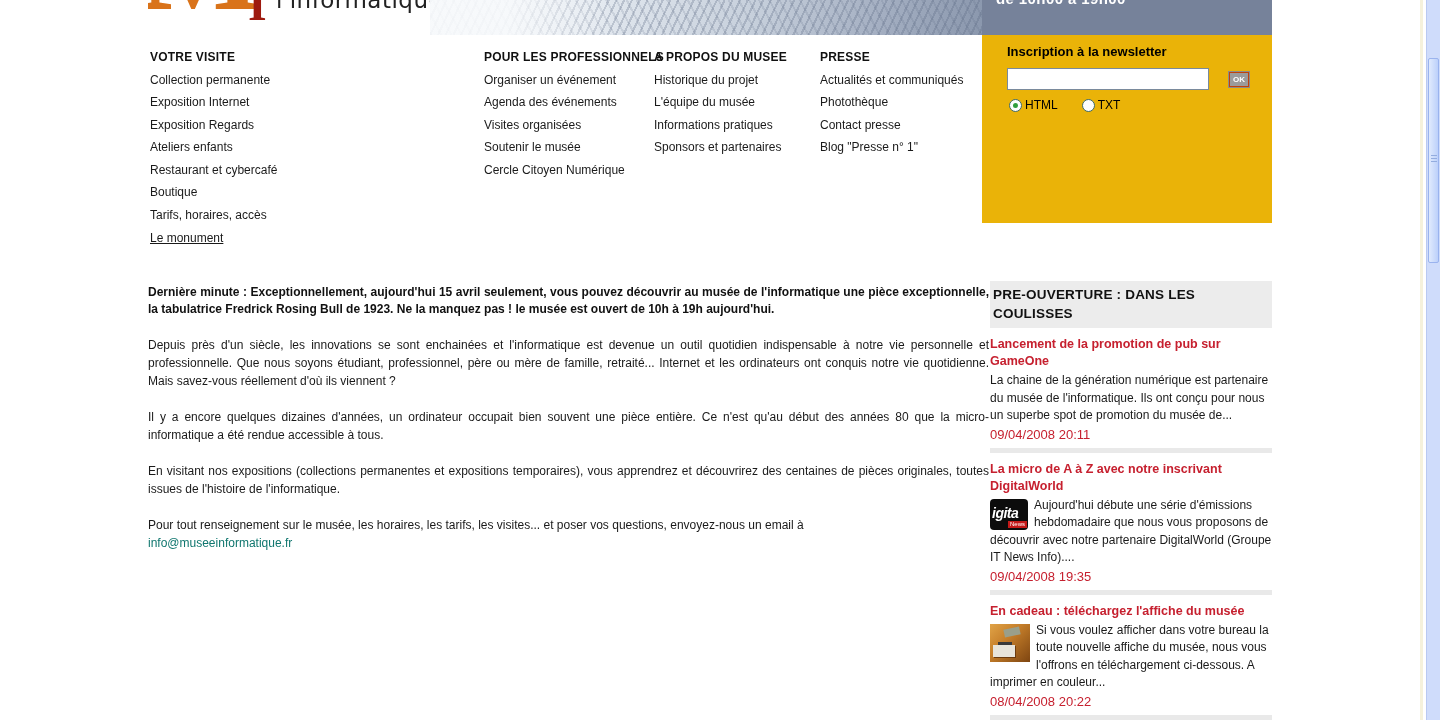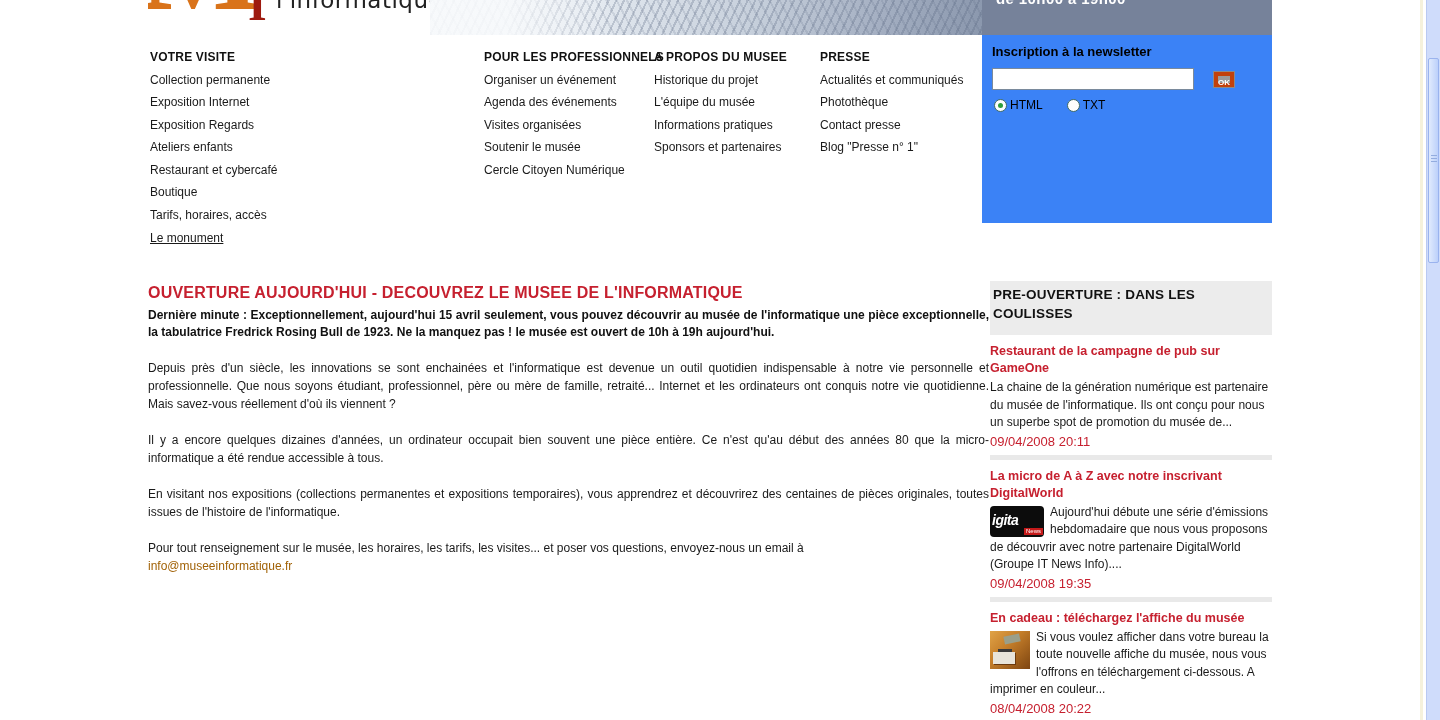--- a/index.html
+++ b/index.html
@@ -21,47 +21,47 @@
   .hours-block { position:absolute; left:982px; top:0; width:290px; height:35px; background:#76829a; overflow:hidden; }
   .hours-text { position:absolute; left:14px; top:-10px; color:#ffffff; font-weight:bold; font-size:15px; letter-spacing:0.4px; white-space:nowrap; }
 
   
   .nav-col { position:absolute; top:46px; font-size:12px; color:#111; }
   .nav-head { display:block; font-weight:bold; line-height:22.5px; white-space:nowrap; letter-spacing:0.2px; }
   .nav-item { display:block; line-height:22.6px; white-space:nowrap; cursor:pointer; color:#1a1a1a; }
   .nav-item.u { text-decoration:underline; }
 
   
-  .newsletter { position:absolute; left:982px; top:35px; width:290px; height:188px; background:#3b82f6; }
+  .newsletter { position:absolute; left:982px; top:35px; width:290px; height:188px; background:#eab308;padding-left:15px; }
   .nl-title { margin:9px 0 0 10px; font-size:13px; font-weight:bold; color:#000; }
   .nl-row { position:relative; margin:9px 0 0 10px; height:22px; }
   .nl-input { position:absolute; left:0; top:0; width:202px; height:22px; border:1px solid #7a8a9c; background:#fff; font-size:12px; padding:0 4px; outline:none; }
-  .nl-ok { position:absolute; left:222px; top:4px; width:20px; height:15px; background:#9b9b9b; border:4px solid #c2410c; outline:1px solid #8b8b8b; color:#fff; font-size:8px; font-weight:bold; text-align:center; line-height:13px; cursor:pointer; }
+  .nl-ok { position:absolute; left:222px; top:4px; width:20px; height:15px; background:#9b9b9b; border:1px solid #c2410c; outline:1px solid #8b8b8b; color:#fff; font-size:8px; font-weight:bold; text-align:center; line-height:13px; cursor:pointer; }
   .nl-radios { margin:8px 0 0 12px; display:flex; align-items:center; font-size:12px; color:#000; }
   .radio { width:13px; height:13px; border:1px solid #3f6a66; border-radius:50%; background:#fdfdfd; display:inline-block; position:relative; margin-right:3px; cursor:pointer; }
   .radio.sel::after { content:""; position:absolute; left:3px; top:3px; width:5px; height:5px; border-radius:50%; background:#2f9e3c; }
   .nl-radios .gap { width:24px; }
 
   
   .content { position:absolute; left:148px; top:284px; width:841px; }
   .headline { color:#c6202f; font-size:16px; font-weight:bold; letter-spacing:0.2px; margin-bottom:5px; white-space:nowrap; }
   .lead { font-size:12px; font-weight:bold; color:#111; text-align:justify; line-height:17px; margin-bottom:18px; }
   .content p.body { font-size:12px; color:#1a1a1a; text-align:justify; line-height:18px; margin-bottom:18px; }
-  .email-link { color:#a16207; cursor:pointer; }
+  .email-link { color:#0f766e; cursor:pointer; }
 
   
   .sidebar { position:absolute; left:990px; top:281px; width:282px; }
-  .sb-head { background:#ececec; padding:4px 30px 12px 3px; font-size:13.5px; font-weight:bold; color:#111; line-height:19px; letter-spacing:0.2px; }
+  .sb-head { background:#ececec; padding:4px 30px 5px 3px; font-size:13.5px; font-weight:bold; color:#111; line-height:19px; letter-spacing:0.2px; }
   .sb-item { padding-top:8px; }
   .sb-title { color:#c6202f; font-size:12.5px; font-weight:bold; line-height:17px; cursor:pointer; margin-bottom:2px; }
   .sb-body { font-size:12px; color:#1a1a1a; line-height:17.5px; margin-top:2px; }
   .sb-date { color:#c6202f; font-size:13px; margin-top:2px; }
   .sb-sep { height:5px; background:#e9e9e9; margin-top:6px; }
   .thumb { float:left; margin:2px 6px 2px 0; }
-  .thumb-igita { width:54px; height:31px; background:#0c0c0c; border-radius:4px; position:relative; overflow:hidden; }
+  .thumb-igita { width:38px; height:31px; background:#0c0c0c; border-radius:4px; position:relative; overflow:hidden; }
   .thumb-igita .tx { position:absolute; left:2px; top:6px; color:#fff; font-weight:bold; font-style:italic; font-size:14px; letter-spacing:-0.5px; }
   .thumb-igita .tag { position:absolute; right:1px; bottom:2px; background:#c41919; color:#fff; font-size:6px; line-height:7px; padding:0 2px; }
   .thumb-poster { width:40px; height:38px; background:linear-gradient(135deg,#e0a347 0%,#c67f2a 40%,#7e4511 100%); position:relative; overflow:hidden; }
   .thumb-poster .m1 { position:absolute; left:3px; bottom:5px; width:22px; height:12px; background:#e8e4da; box-shadow:1px 1px 0 #6b3a0e; }
   .thumb-poster .m2 { position:absolute; left:8px; bottom:14px; width:14px; height:6px; background:#3a3a3a; }
   .thumb-poster .m3 { position:absolute; left:14px; top:4px; width:16px; height:8px; background:#9a9f8a; transform:rotate(-12deg); }
 
   
   .page-edge { position:absolute; top:0; right:17px; width:3px; height:720px; background:#f5f1dc; }
   .scroll-track { position:absolute; top:0; right:0; width:14px; height:720px; background:#cfdcfb; border-left:1px solid #b9c9f2; }
@@ -128,35 +128,34 @@
     <div class="nl-radios">
       <span class="radio sel"></span>
       <span>HTML</span>
       <span class="gap"></span>
       <span class="radio"></span>
       <span>TXT</span>
     </div>
   </div>
 
   <div class="content">
-    <div class="headline">OUVERTURE AUJOURD'HUI - DECOUVREZ LE MUSEE DE L'INFORMATIQUE</div>
     <p class="lead">Dernière minute : Exceptionnellement, aujourd'hui 15 avril seulement, vous pouvez découvrir au musée de l'informatique une pièce exceptionnelle, la tabulatrice Fredrick Rosing Bull de 1923. Ne la manquez pas ! le musée est ouvert de 10h à 19h aujourd'hui.</p>
     <p class="body">Depuis près d'un siècle, les innovations se sont enchainées et l'informatique est devenue un outil quotidien indispensable à notre vie personnelle et professionnelle. Que nous soyons étudiant, professionnel, père ou mère de famille, retraité... Internet et les ordinateurs ont conquis notre vie quotidienne. Mais savez-vous réellement d'où ils viennent ?</p>
     <p class="body">Il y a encore quelques dizaines d'années, un ordinateur occupait bien souvent une pièce entière. Ce n'est qu'au début des années 80 que la micro-informatique a été rendue accessible à tous.</p>
     <p class="body">En visitant nos expositions (collections permanentes et expositions temporaires), vous apprendrez et découvrirez des centaines de pièces originales, toutes issues de l'histoire de l'informatique.</p>
     <p class="body"><span>Pour tout renseignement sur le musée, les horaires, les tarifs, les visites... et poser vos questions, envoyez-nous un email à </span><br>
       <span class="email-link">info@museeinformatique.fr</span>
     </p>
   </div>
 
   <div class="sidebar">
     <div class="sb-head">PRE-OUVERTURE : DANS LES COULISSES</div>
 
     <div class="sb-item">
-      <div class="sb-title">Restaurant de la campagne de pub sur GameOne</div>
+      <div class="sb-title">Lancement de la promotion de pub sur GameOne</div>
       <div class="sb-body">La chaine de la génération numérique est partenaire du musée de l'informatique. Ils ont conçu pour nous un superbe spot de promotion du musée de...</div>
       <div class="sb-date">09/04/2008 20:11</div>
       <div class="sb-sep"></div>
     </div>
 
     <div class="sb-item">
       <div class="sb-title">La micro de A à Z avec notre inscrivant DigitalWorld</div>
       <div class="sb-body clearfix">
         <span class="thumb thumb-igita">
           <span class="tx">igita</span>

